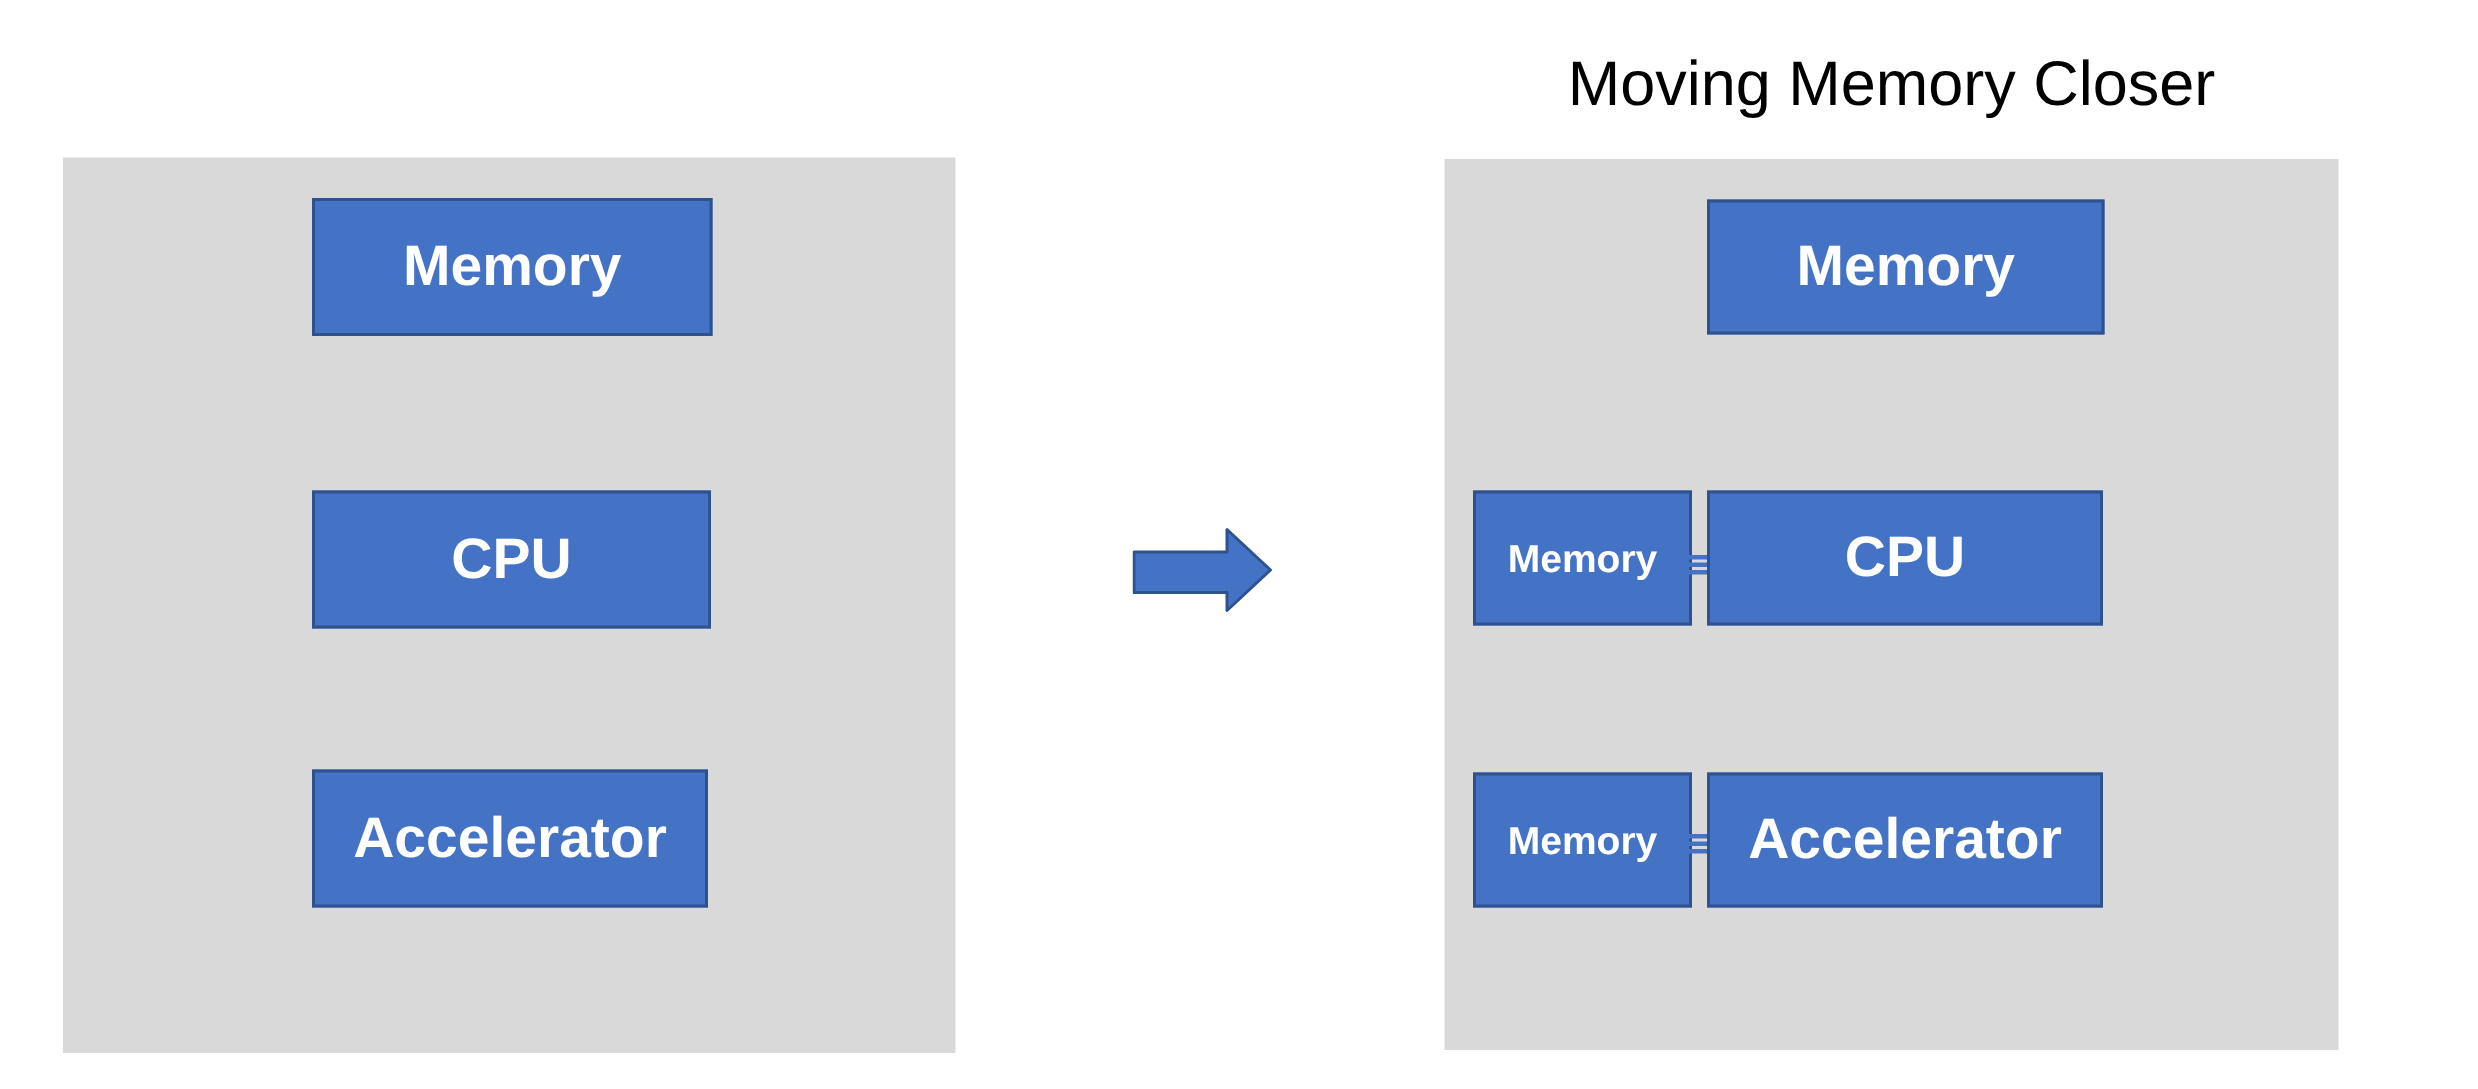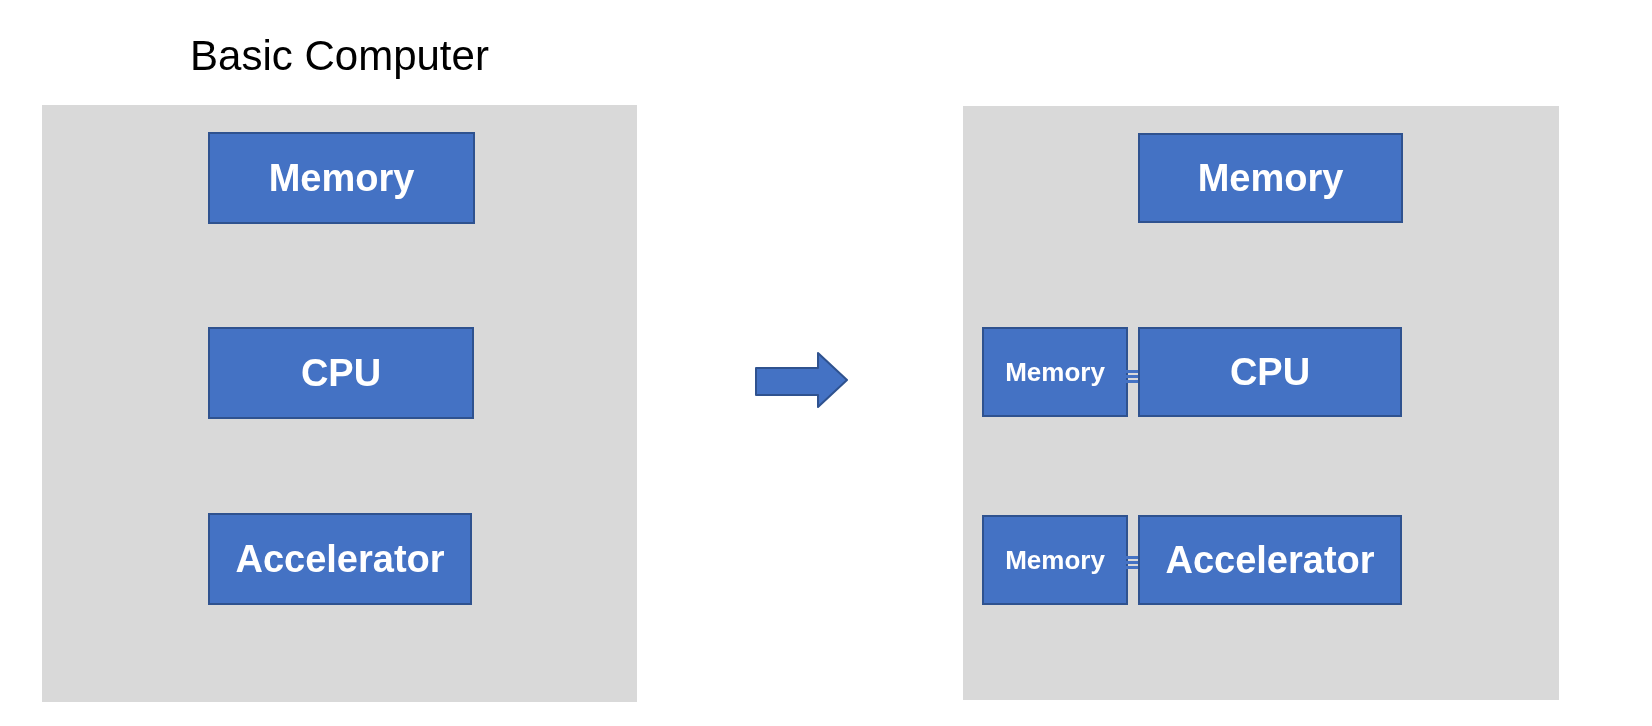--- a/index.html
+++ b/index.html
@@ -77,22 +77,22 @@
     top: 351px;
     width: 94px;
     height: 58px;
   }
 </style>
 </head>
 <body>
 
 <div class="canvas">
 
-  <div class="diagram-title title-left">Basic Computer</div>
 
+  <div class="diagram-title title-right">Moving Memory Closer</div>
 
   <div class="panel panel-left"></div>
   <div class="panel panel-right"></div>
 
   <div class="box l-memory">Memory</div>
   <div class="box l-cpu">CPU</div>
   <div class="box l-accelerator">Accelerator</div>
 
   <div class="arrow-wrap">
     <svg width="94" height="58" viewBox="0 0 94 58" xmlns="http://www.w3.org/2000/svg">

